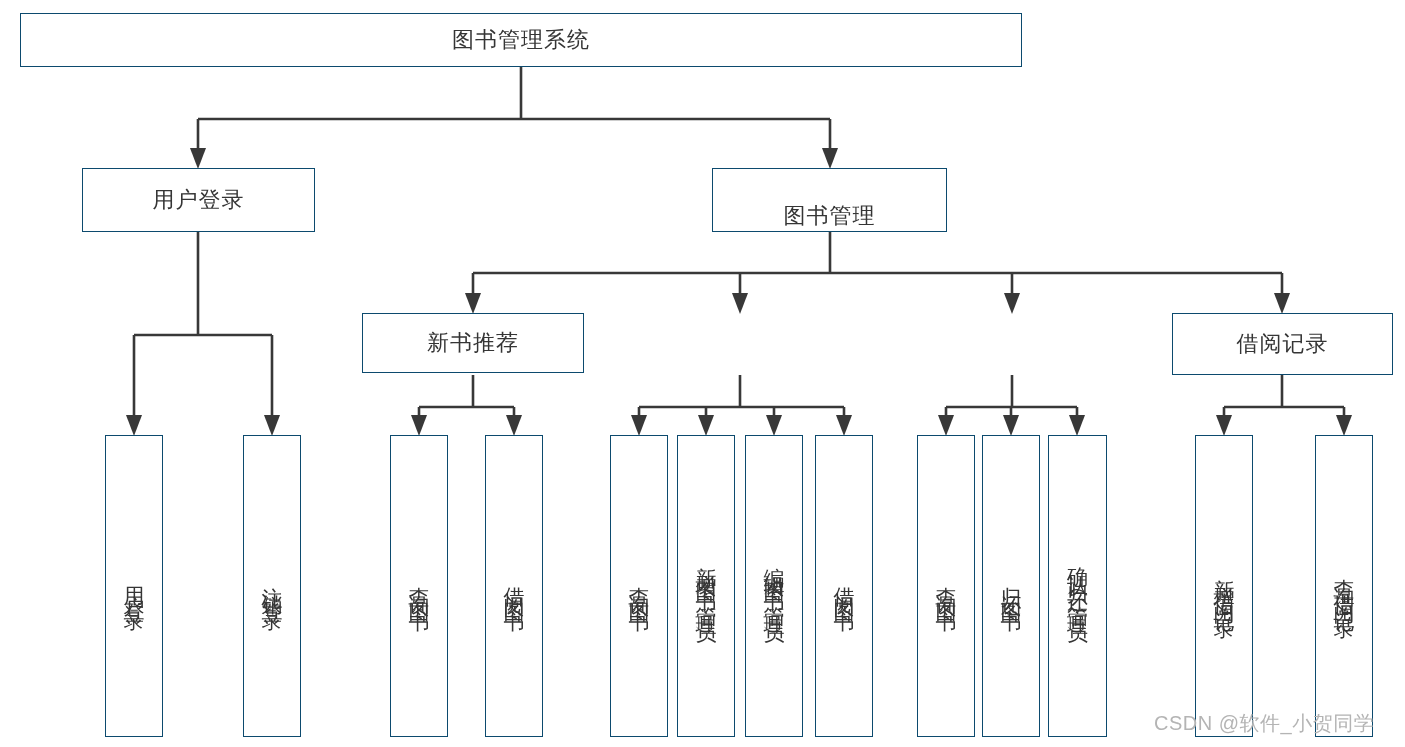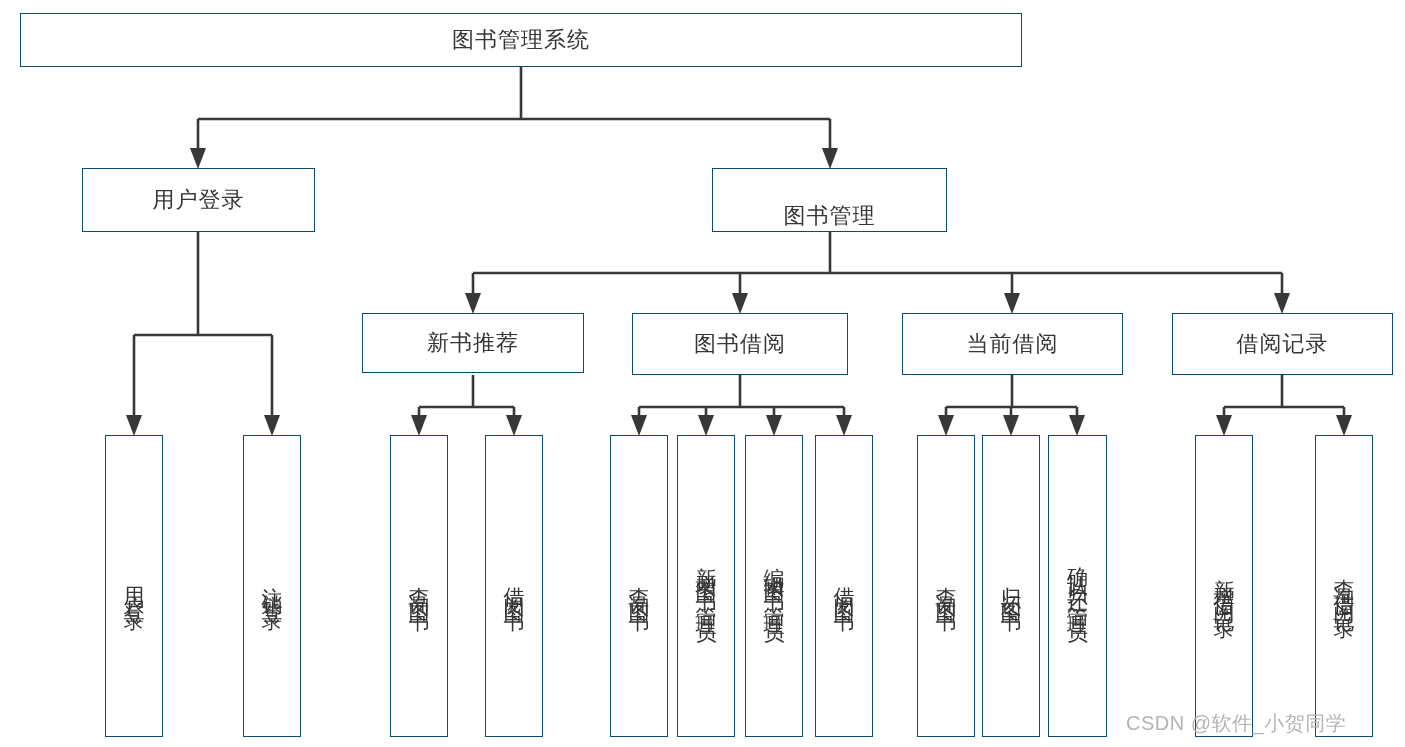--- a/index.html
+++ b/index.html
@@ -35,21 +35,21 @@
   .node-leaf .vtext {
     writing-mode: vertical-rl;
     text-orientation: mixed;
     font-size: 21px;
     letter-spacing: 8px;
     color: #353535;
     white-space: nowrap;
   }
   .watermark {
     position: absolute;
-    left: 1126px;
+    left: 1154px;
     top: 710px;
     font-size: 20px;
     color: #b4b4b4;
     z-index: 3;
     white-space: nowrap;
     letter-spacing: 0.5px;
   }
 </style>
 </head>
 <body>
@@ -132,26 +132,20 @@
   <div class="node node-mid" style="left:82px; top:168px; width:233px; height:64px;">
     <span>用户登录</span>
   </div>
   <div class="node node-mid" style="left:712px; top:168px; width:235px; height:64px;align-items:flex-end;">
     <span>图书管理</span>
   </div>
 
   <div class="node node-mid" style="left:362px; top:313px; width:222px; height:60px;">
     <span>新书推荐</span>
   </div>
-  <div class="node node-mid" style="left:632px; top:313px; width:216px; height:62px;">
-    <span>图书借阅</span>
-  </div>
-  <div class="node node-mid" style="left:902px; top:313px; width:221px; height:62px;">
-    <span>当前借阅</span>
-  </div>
   <div class="node node-mid" style="left:1172px; top:313px; width:221px; height:62px;">
     <span>借阅记录</span>
   </div>
 
   <div class="node node-leaf" style="left:105px; top:435px; width:58px; height:302px;">
     <span class="vtext">用户登录</span>
   </div>
   <div class="node node-leaf" style="left:243px; top:435px; width:58px; height:302px;">
     <span class="vtext">注销登录</span>
   </div>

